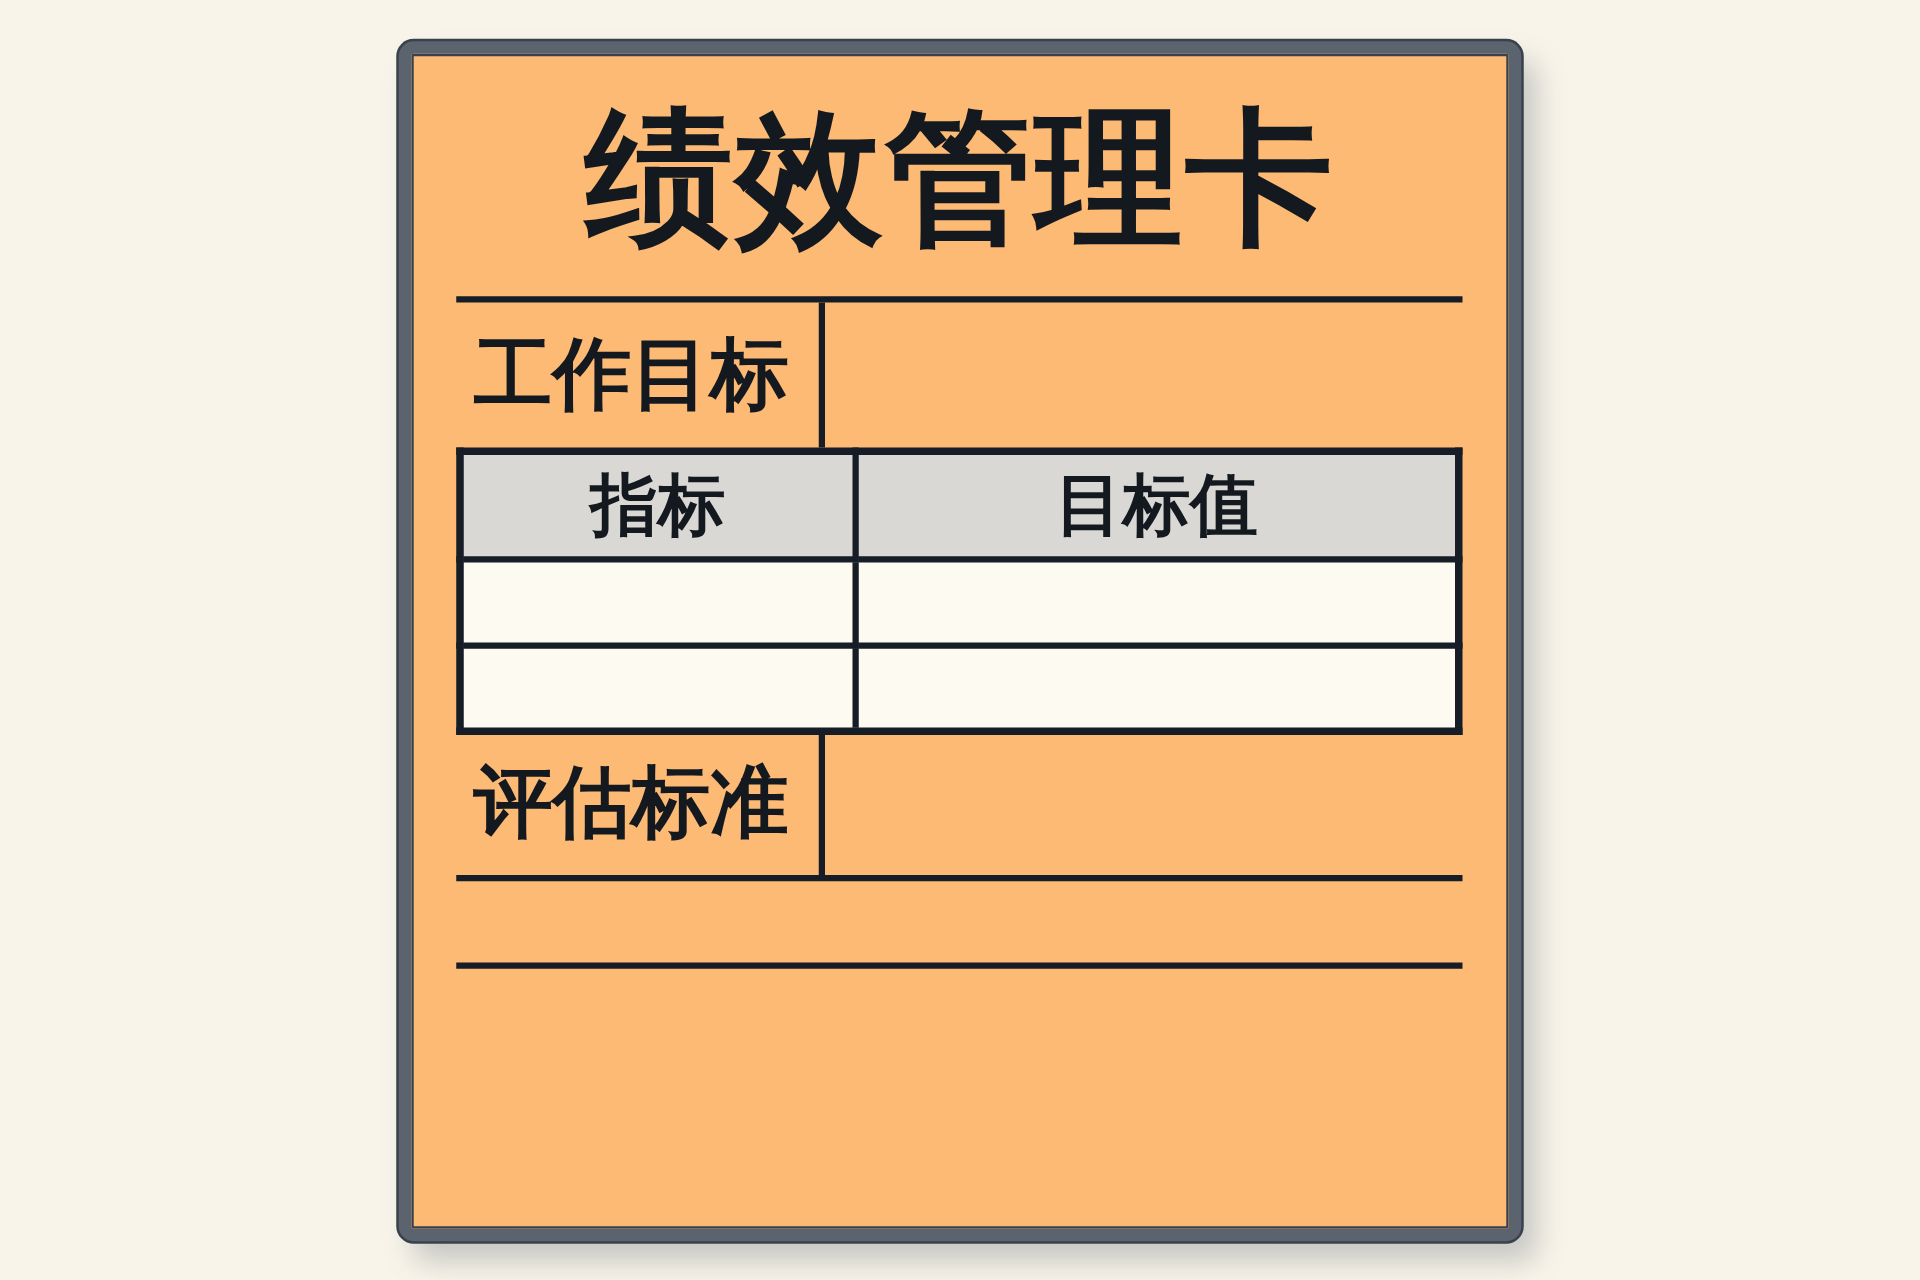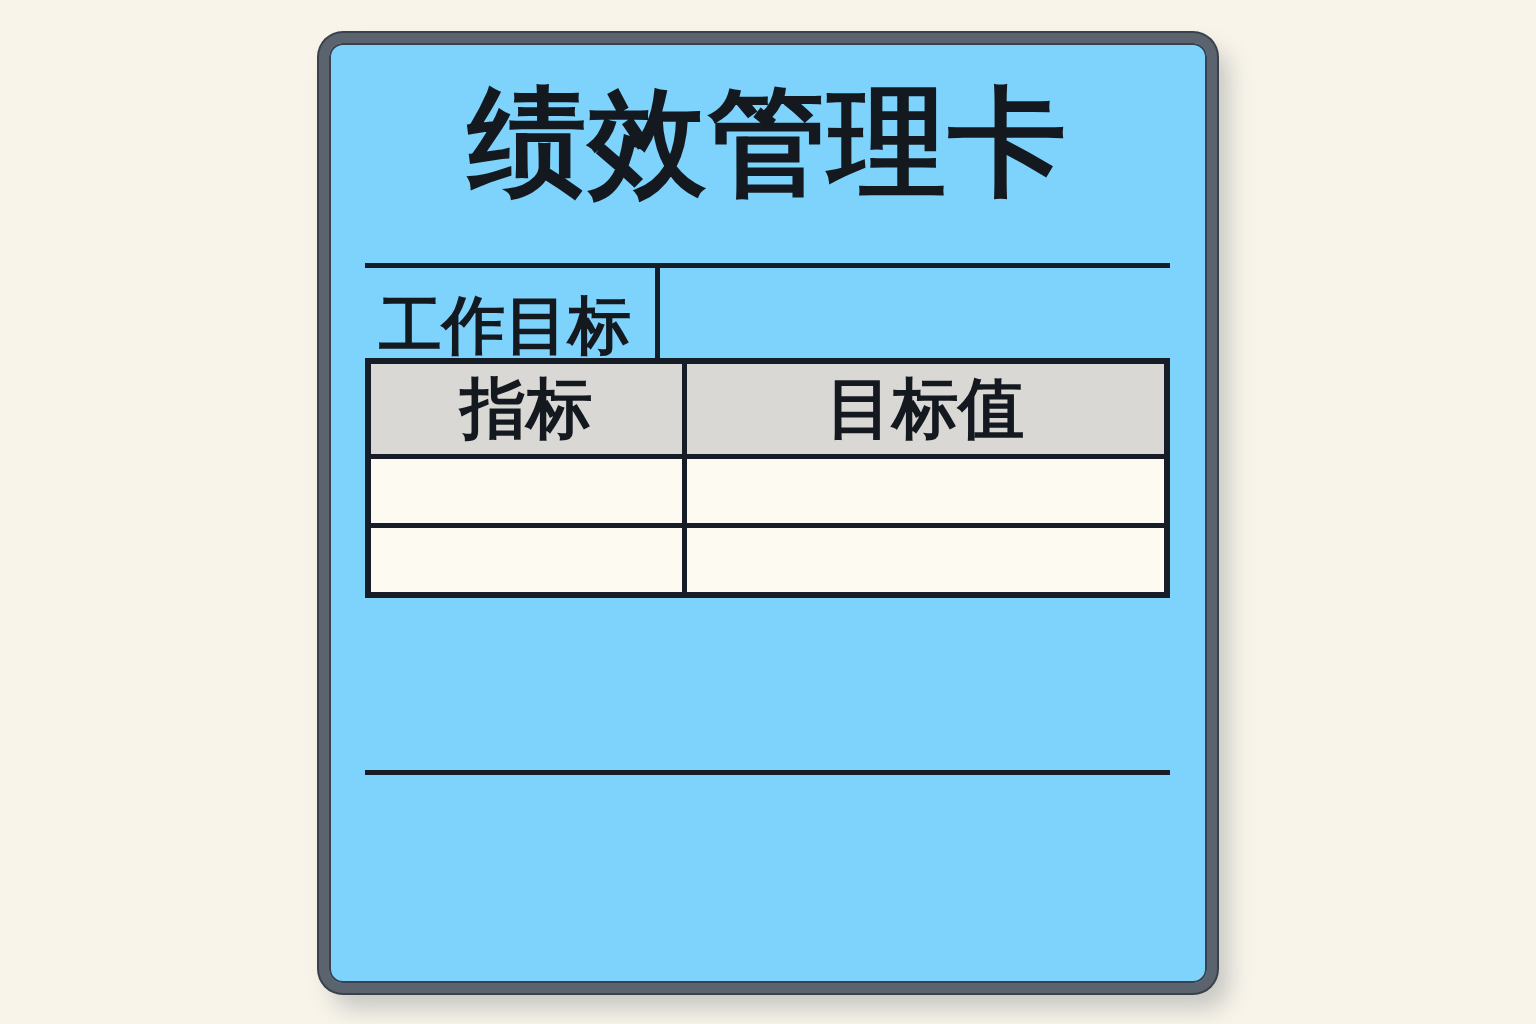--- a/index.html
+++ b/index.html
@@ -8,23 +8,23 @@
     background: #f8f4e9;
     font-family: "DejaVu Sans", sans-serif;
     overflow: hidden;
   }
   .stage { position: relative; width: 1536px; height: 1024px; }
 
   .card {
     position: absolute;
     left: 319px; top: 33px;
     width: 898px; height: 960px;
-    background: #7dd3fc;
+    background: #fdba74;
     border: 10px solid #5a636e;
-    border-radius: 24px;
+    border-radius: 12px;
     box-shadow:
       0 0 0 2px #39424c,
       inset 0 0 0 2px #39424c,
       12px 16px 22px rgba(108, 118, 130, 0.35);
   }
 
   .card-title {
     position: absolute;
     top: 22px; left: 0;
     width: 100%; height: 155px;
@@ -79,35 +79,35 @@
     border-collapse: collapse;
     table-layout: fixed;
     border: 6px solid #161d26;
   }
   table.metrics th, table.metrics td {
     border: 5px solid #161d26;
     padding: 0;
   }
   table.metrics th {
     background: #dad8d4;
-    font-size: 66px;
+    font-size: 54px;
     font-weight: 900;
     color: #14191f;
     text-align: center;
     height: 86px;
   }
   table.metrics td {
     background: #fdfaf1;
     height: 69px;
     font-size: 40px;
     color: #14191f;
   }
 
   
-  .work-goal-row   { top: 194px; height: 121px; margin-top: 26px; }
+  .work-goal-row   { top: 194px; height: 121px; }
   .evaluation-row  { top: 540px; height: 122px; }
   .blank-line      { top: 727px; }
   .improvement-row { top: 779px; height: 132px; }
 </style>
 </head>
 <body>
 
 <div class="stage">
   <div class="card">
 
@@ -135,18 +135,23 @@
           <td></td>
           <td></td>
         </tr>
         <tr>
           <td></td>
           <td></td>
         </tr>
       </tbody>
     </table>
 
+    <div class="rule-row ink-bottom evaluation-row">
+      <div class="row-label">评估标准</div>
+      <div class="v-divider"></div>
+      <div class="value-area"></div>
+    </div>
 
     <div class="hr-line blank-line"></div>
 
 
   </div>
 </div>
 
 </body></html>

